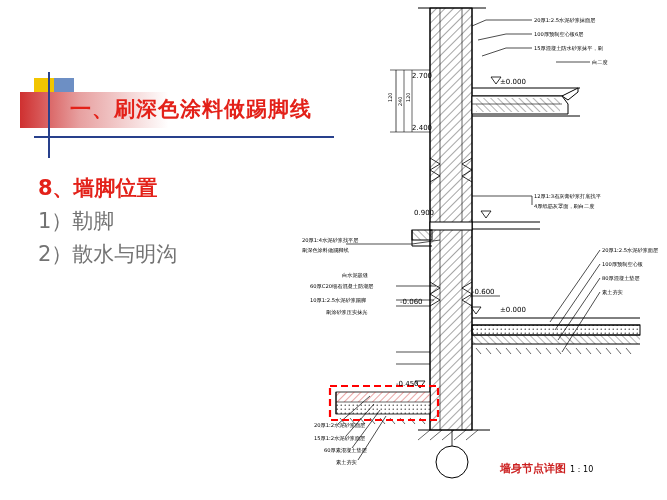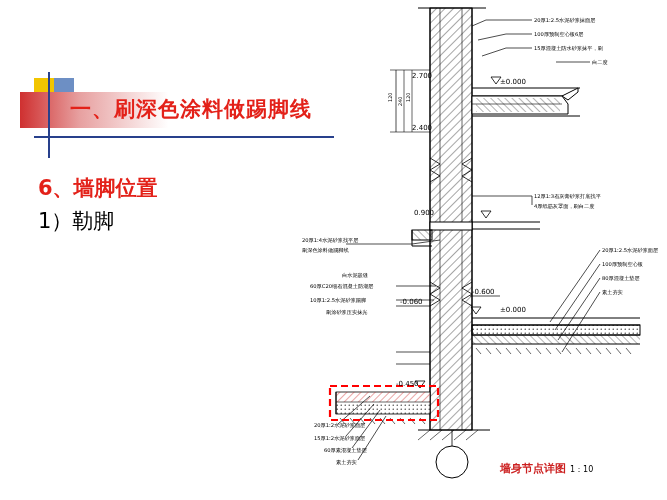--- a/index.html
+++ b/index.html
@@ -23,21 +23,21 @@
     background:linear-gradient(to right,#cf3030 0%,#e7a0a0 18%,#ffffff 45%,#ffffff 100%);}
   .title-text{position:absolute;left:70px;top:92px;width:300px;height:34px;
     color:#e32119;font-size:21px;font-weight:bold;line-height:34px;
     font-family:"DejaVu Sans", sans-serif;letter-spacing:1px;}
   .title-underline{position:absolute;left:34px;top:136px;width:300px;height:0;
     border-top:2px solid #28408c;}
   .title-vline{position:absolute;left:48px;top:72px;width:0;height:86px;border-left:2px solid #28408c;}
 
   
   .bullets{position:absolute;left:38px;top:172px;width:260px;}
-  .b-row{font-size:21px;line-height:33px;color:#000000;white-space:nowrap;}
+  .b-row{font-size:21px;line-height:33px;color:#737373;white-space:nowrap;}
   .b-row.accent{color:#e32119;font-weight:bold;}
 
   
   .drawing{position:absolute;left:300px;top:0;width:367px;height:356px;}
   .drawing svg{display:block;}
 
   .tinylabel{font-family:"DejaVu Sans", sans-serif;}
 </style>
 </head>
 <body>
@@ -49,22 +49,23 @@
     <div class="sq sq2"></div>
     <div class="sq sq3"></div>
     <div class="sq sq4"></div>
   </div>
   <div class="grad-bar"></div>
   <div class="title-vline"></div>
   <div class="title-text">一、刷深色涂料做踢脚线</div>
   <div class="title-underline"></div>
 
   <div class="bullets">
-    <div class="b-row accent">6、墙脚位置</div>
+    <div class="b-row accent">8、墙脚位置</div>
     <div class="b-row">1）勒脚</div>
+    <div class="b-row">2）散水与明沟</div>
   </div>
 
   <div class="drawing">
     <svg width="367" height="500" viewBox="0 0 367 500" xmlns="http://www.w3.org/2000/svg">
       <defs>
         <pattern id="hatch45" width="6" height="6" patternUnits="userSpaceOnUse" patternTransform="rotate(45)">
           <line x1="0" y1="0" x2="0" y2="6" stroke="#000" stroke-width="0.7"></line>
         </pattern>
         <pattern id="hatch45b" width="5" height="5" patternUnits="userSpaceOnUse" patternTransform="rotate(-45)">
           <line x1="0" y1="0" x2="0" y2="5" stroke="#000" stroke-width="0.6"></line>

